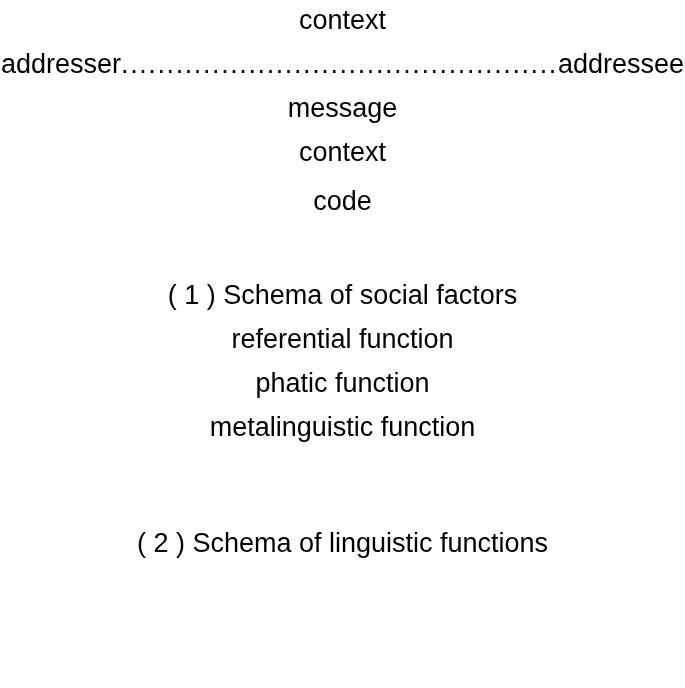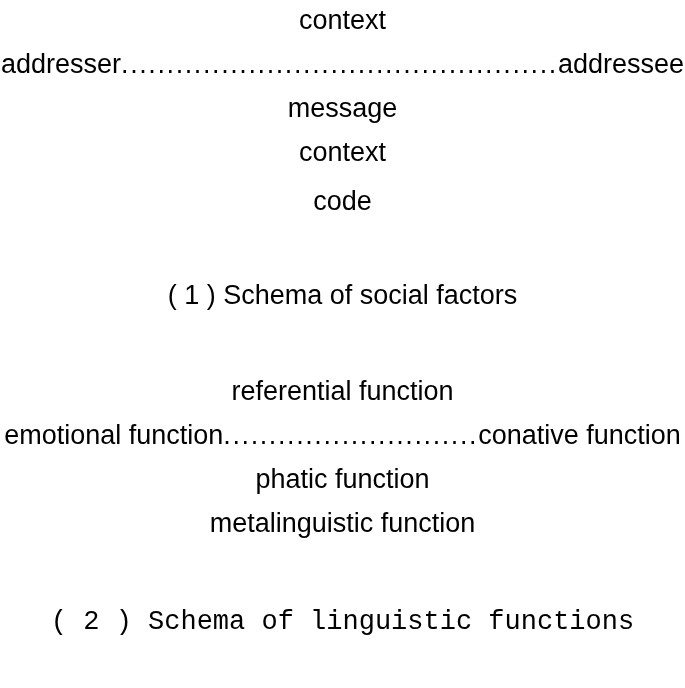--- a/index.html
+++ b/index.html
@@ -22,38 +22,37 @@
   }
   .line {
     line-height: 44px;
     white-space: nowrap;
   }
   .axis-line .dots {
     letter-spacing: 1.6px;
   }
   .code-offset   { margin-top: 5px; }
   .caption-1     { margin-top: 50px; text-align: center; }
-  .group-2-start { margin-top: 52px; }
-  .caption-2     { margin-top: 55px; font-family: Liberation Mono, monospace; }
+  .group-2-start { }
+  .caption-2     { margin-top: 72px; }
 </style>
 </head>
 <body>
 
 <div class="page">
 
   <section>
     <div class="line">context</div>
     <div class="line axis-line"><span>addresser</span><span class="dots">................................................</span><span>addressee</span></div>
     <div class="line">message</div>
     <div class="line">context</div>
     <div class="line code-offset">code</div>
     <div class="line caption-1">( 1 ) Schema of social factors</div>
   </section>
 
   <section>
     <div class="line group-2-start">referential function</div>
-    <div class="line axis-line"><span>emotional function</span><span class="dots">............................</span><span>conative function</span></div>
     <div class="line">phatic function</div>
     <div class="line">metalinguistic function</div>
     <div class="line caption-2">( 2 ) Schema of linguistic functions</div>
   </section>
 
 </div>
 
 </body></html>

